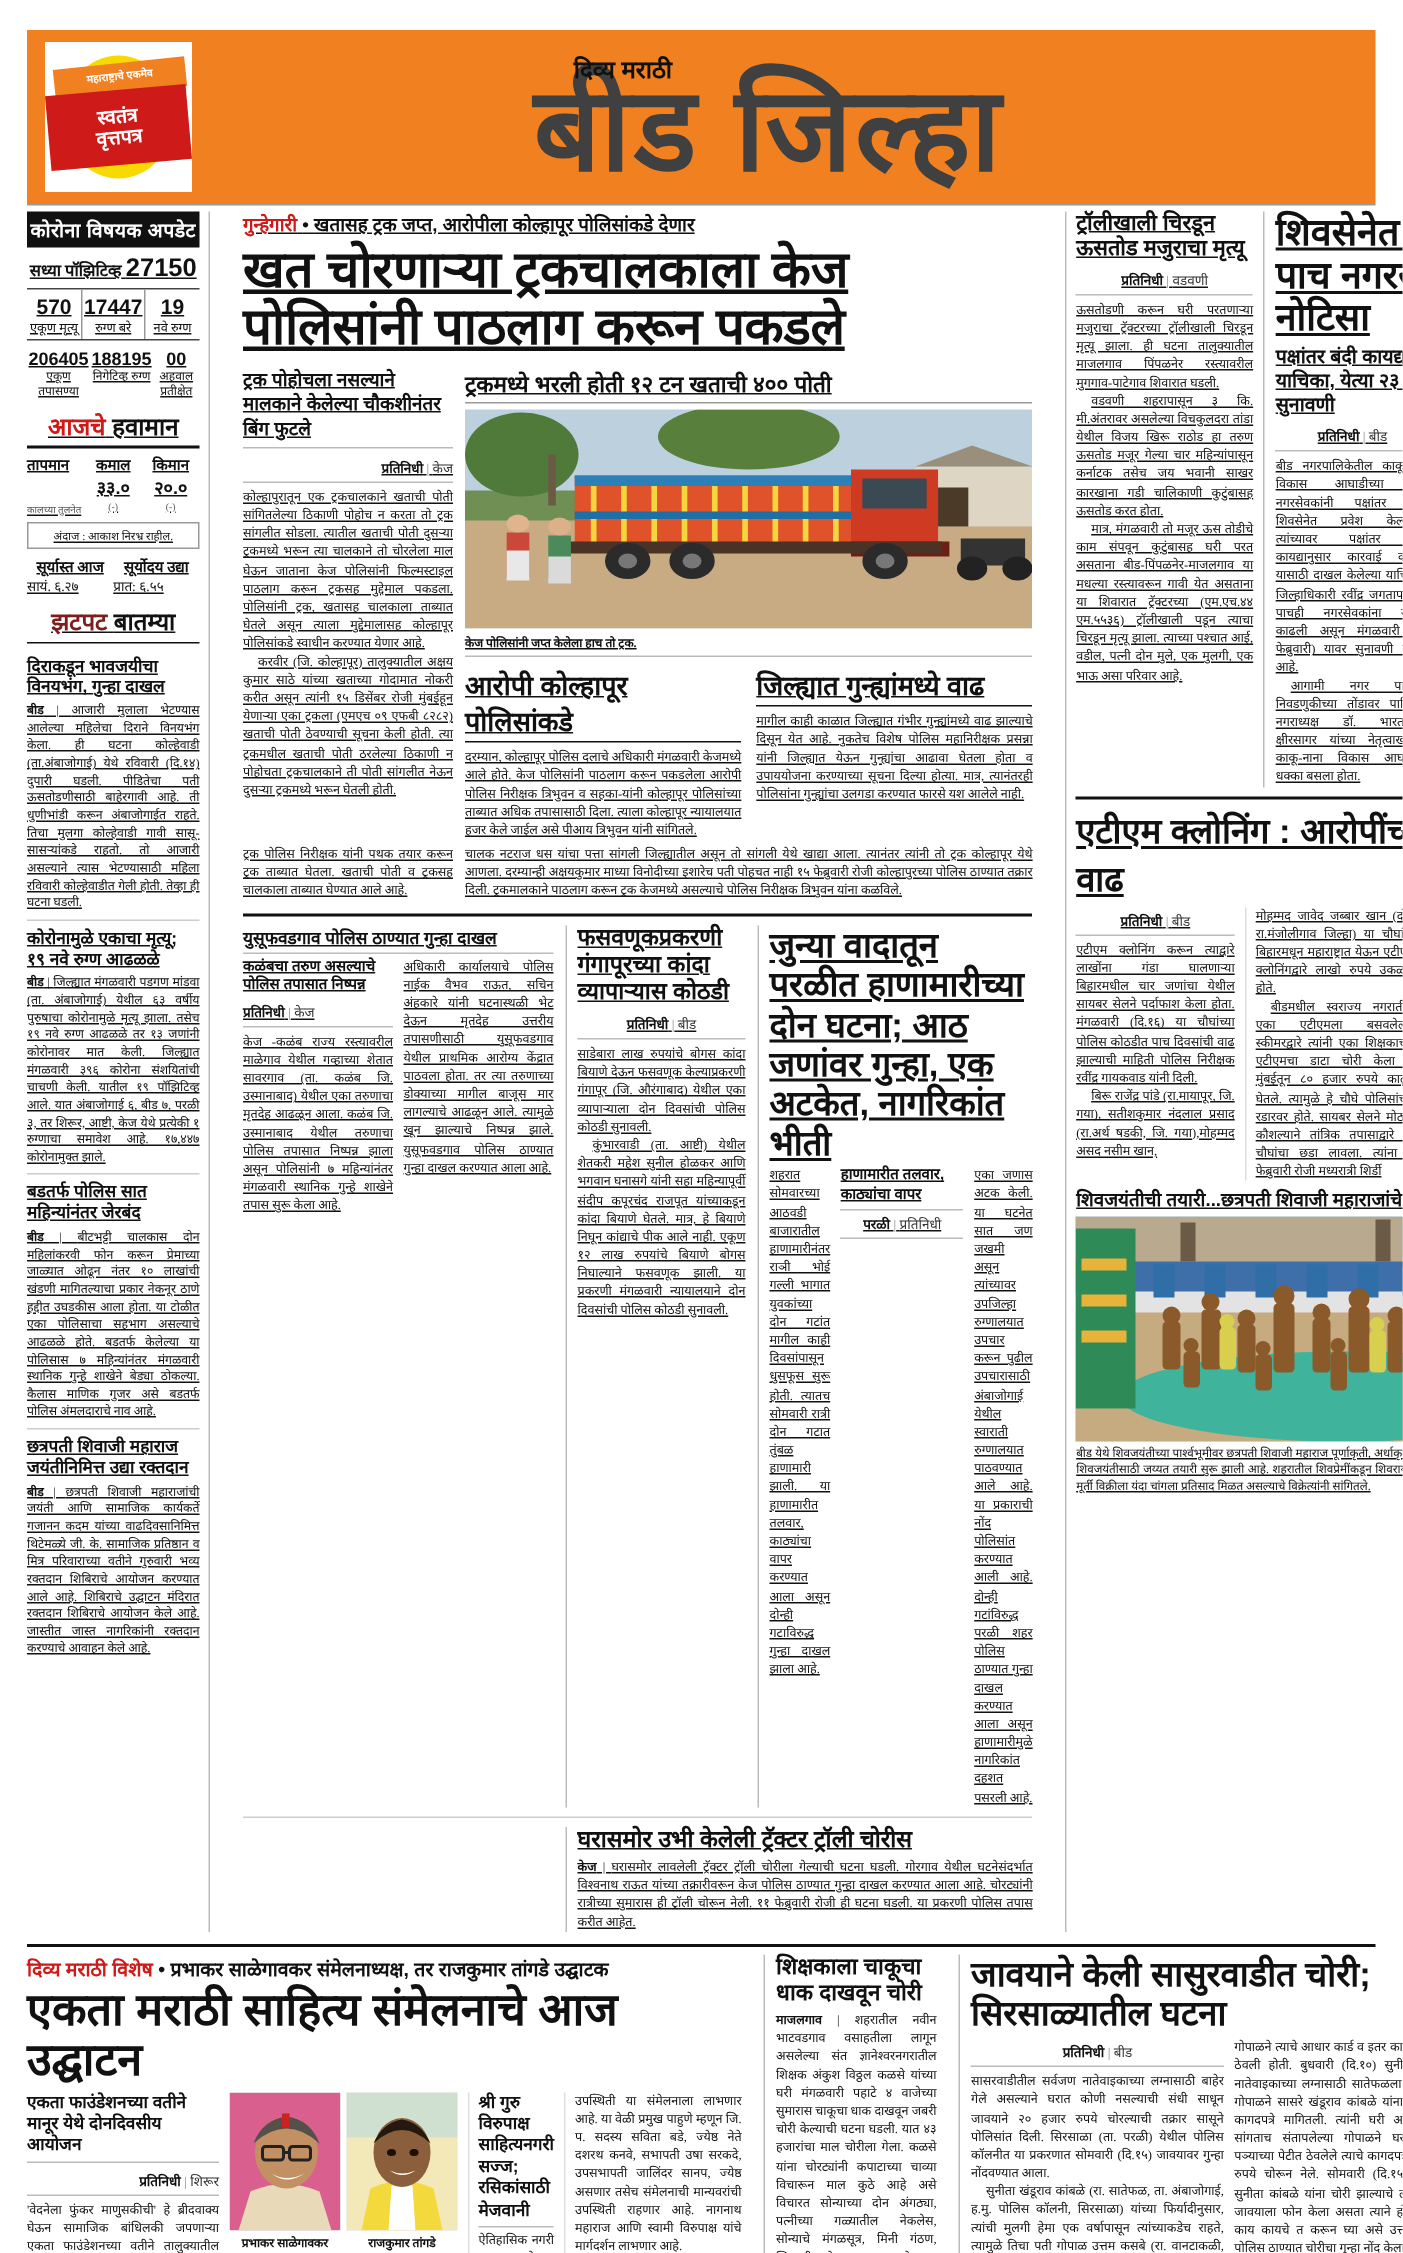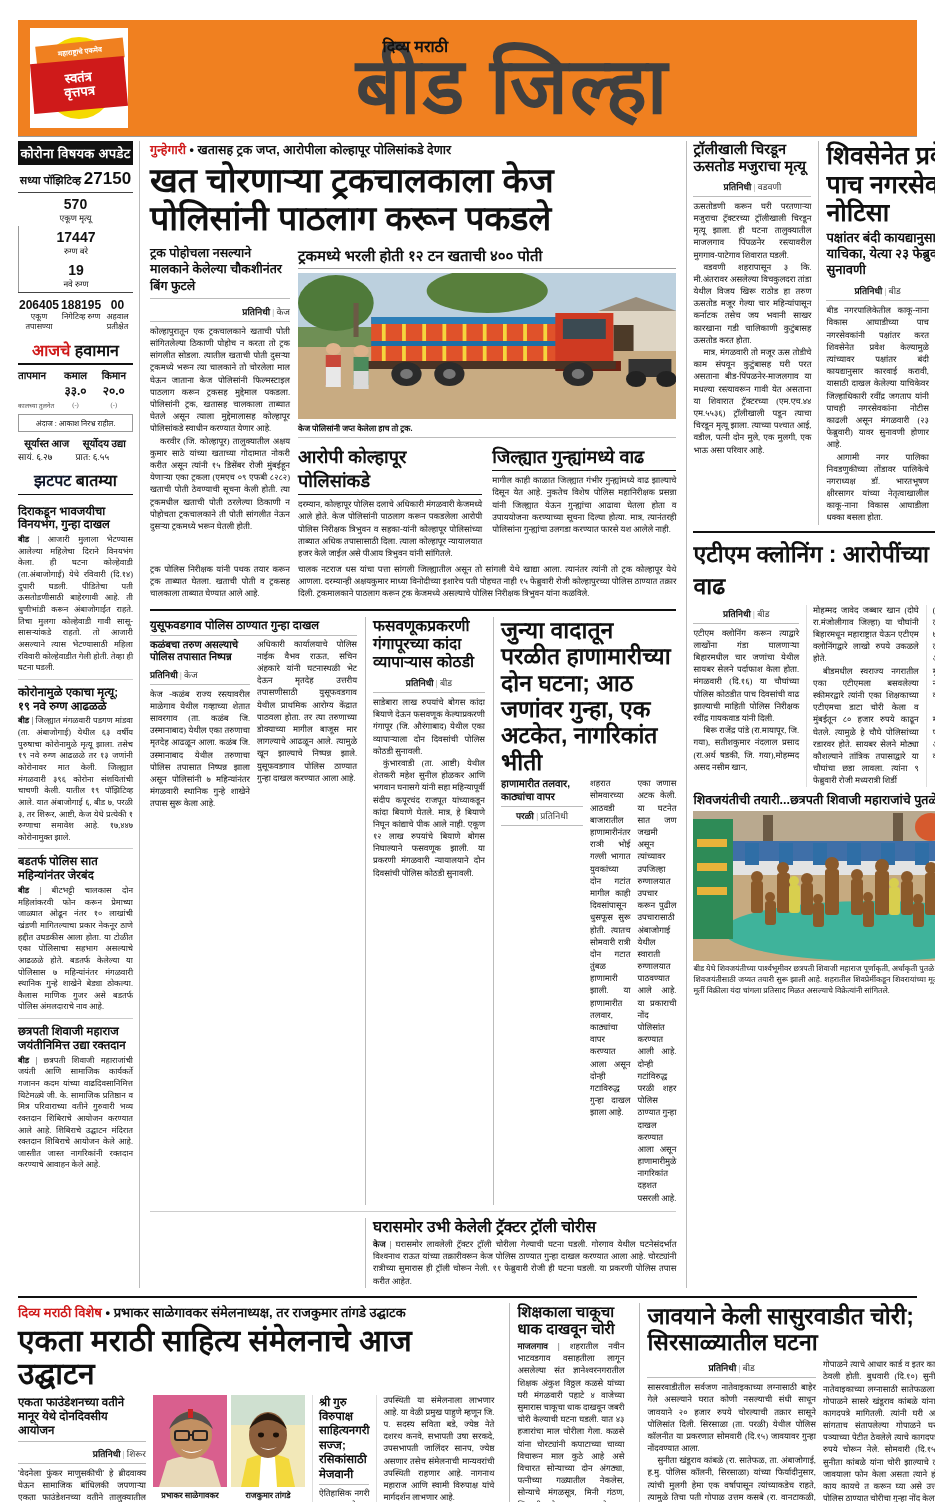--- a/index.html
+++ b/index.html
@@ -56,34 +56,34 @@
     letter-spacing:2px; font-family:"Liberation Sans", sans-serif;
     padding-top:16px;
   }
   .dateline {
     text-align:center; font-size:9px; font-weight:bold; padding:5px 0 4px 0;
     font-family:"Liberation Sans", sans-serif;
   }
   .rule-top { border-top:1px solid #999; margin:0 18px; }
 
   
-  .content { position:relative; padding:4px 18px 0 18px; display:flex; gap:4px; }
+  .content { position:relative; padding:4px 18px 0 18px; display:flex; gap:16px;text-decoration:underline; }
   .col-sidebar { width:122px; flex:0 0 122px; padding-right:6px; border-right:1px solid #bbb; }
   .col-main { flex:1; padding:0 6px; }
   .col-right { width:352px; flex:0 0 352px; padding-left:6px; border-left:1px solid #bbb; }
 
   
   .blk-head {
     background:#111; color:#fff; font-weight:bold; font-size:13px;
     text-align:center; padding:3px 2px; font-family:"Liberation Sans", sans-serif;
     letter-spacing:0.3px;
   }
   .covid-total { text-align:center; font-size:11px; font-weight:bold; padding:4px 0 3px; }
   .covid-total b { font-size:17px; font-family:"Liberation Sans", sans-serif; }
-  .covid-grid { display:flex; border-top:1px solid #444; border-bottom:1px solid #444;flex-direction:column; }
+  .covid-grid { display:flex; border-top:1px solid #444; border-bottom:1px solid #444; }
   .covid-cell { flex:1; text-align:center; padding:3px 1px; font-size:8.5px; line-height:1.2; }
   .covid-cell + .covid-cell { border-left:1px solid #999; }
   .covid-cell .num { display:block; font-size:14px; font-weight:bold; font-family:"Liberation Sans", sans-serif; }
   .covid-grid2 { display:flex; padding-top:2px; }
   .covid-grid2 .covid-cell { border-left:none; font-size:8px; }
   .covid-grid2 .num { font-size:12px; }
 
   .wx-head {
     text-align:center; font-weight:bold; font-size:16px; padding:4px 0 2px;
     font-family:"Liberation Sans", sans-serif; border-bottom:2px solid #111;
@@ -103,21 +103,21 @@
   }
   .wx-sun { display:flex; font-size:10px; font-weight:bold; }
   .wx-sun .c { flex:1; text-align:center; }
   .wx-sun2 { display:flex; font-size:9px; }
   .wx-sun2 .c { flex:1; }
 
   .jhat-head {
     text-align:center; font-weight:bold; font-size:16px; padding:6px 0 3px;
     font-family:"Liberation Sans", sans-serif; border-bottom:1px solid #111; margin-bottom:4px;
   }
-  .jhat-head .r { color:#0f172a; }
+  .jhat-head .r { color:#7f1d1d; }
   .brief { padding-top:6px; }
   .brief + .brief { border-top:1px solid #ccc; margin-top:5px; }
   .brief h4 {
     margin:0 0 2px 0; font-size:11.5px; font-weight:bold; line-height:1.2;
     font-family:"Liberation Sans", sans-serif;
   }
   .brief p {
     margin:0; font-size:8.2px; line-height:1.42; text-align:justify;
   }
   .brief p .dl { font-weight:bold; }
@@ -432,30 +432,30 @@
             <span class="sep">|</span>
             <span class="loc">बीड</span>
           </div>
           <p class="bodytext">साडेबारा लाख रुपयांचे बोगस कांदा बियाणे देऊन फसवणूक केल्याप्रकरणी गंगापूर (जि. औरंगाबाद) येथील एका व्यापाऱ्याला दोन दिवसांची पोलिस कोठडी सुनावली.</p>
           <p class="bodytext">कुंभारवाडी (ता. आष्टी) येथील शेतकरी महेश सुनील होळकर आणि भगवान घनासगे यांनी सहा महिन्यापूर्वी संदीप कपूरचंद राजपूत यांच्याकडून कांदा बियाणे घेतले. मात्र, हे बियाणे निघून कांद्याचे पीक आले नाही. एकूण १२ लाख रुपयांचे बियाणे बोगस निघाल्याने फसवणूक झाली. या प्रकरणी मंगळवारी न्यायालयाने दोन दिवसांची पोलिस कोठडी सुनावली.</p>
         </div>
 
         <div class="mid-c">
           <h2 class="h2big">जुन्या वादातून परळीत हाणामारीच्या दोन घटना; आठ जणांवर गुन्हा, एक अटकेत, नागरिकांत भीती</h2>
           <div class="mini-cols">
+            <div>
+              <p class="bodytext">शहरात सोमवारच्या आठवडी बाजारातील हाणामारीनंतर राञी भोई गल्ली भागात युवकांच्या दोन गटांत मागील काही दिवसांपासून धुसफूस सुरू होती. त्यातच सोमवारी रात्री दोन गटात तुंबळ हाणामारी झाली. या हाणामारीत तलवार, काठ्यांचा वापर करण्यात आला असून दोन्ही गटाविरुद्ध गुन्हा दाखल झाला आहे.</p>
+            </div>
             <div style="flex:0 0 82px;">
               <div style="font-size:10px;font-weight:bold;line-height:1.25;font-family:'Liberation Sans',sans-serif;border-bottom:1px solid #bbb;padding-bottom:3px;">हाणामारीत तलवार, काठ्यांचा वापर</div>
               <div class="byline" style="text-align:center;">
                 <span>परळी</span>
                 <span class="sep">|</span>
                 <span class="loc">प्रतिनिधी</span>
               </div>
-            </div>
-            <div>
-              <p class="bodytext">शहरात सोमवारच्या आठवडी बाजारातील हाणामारीनंतर राञी भोई गल्ली भागात युवकांच्या दोन गटांत मागील काही दिवसांपासून धुसफूस सुरू होती. त्यातच सोमवारी रात्री दोन गटात तुंबळ हाणामारी झाली. या हाणामारीत तलवार, काठ्यांचा वापर करण्यात आला असून दोन्ही गटाविरुद्ध गुन्हा दाखल झाला आहे.</p>
             </div>
             <div>
               <p class="bodytext">एका जणास अटक केली. या घटनेत सात जण जखमी असून त्यांच्यावर उपजिल्हा रुग्णालयात उपचार करून पुढील उपचारासाठी अंबाजोगाई येथील स्वाराती रुग्णालयात पाठवण्यात आले आहे. या प्रकाराची नोंद पोलिसांत करण्यात आली आहे. दोन्ही गटांविरुद्ध परळी शहर पोलिस ठाण्यात गुन्हा दाखल करण्यात आला असून हाणामारीमुळे नागरिकांत दहशत पसरली आहे.</p>
             </div>
           </div>
         </div>
       </div>
 
       <div style="display:flex;gap:8px;padding-top:6px;border-top:1px solid #ccc;margin-top:6px;">
         <div style="width:207px;flex:0 0 207px;"></div>

